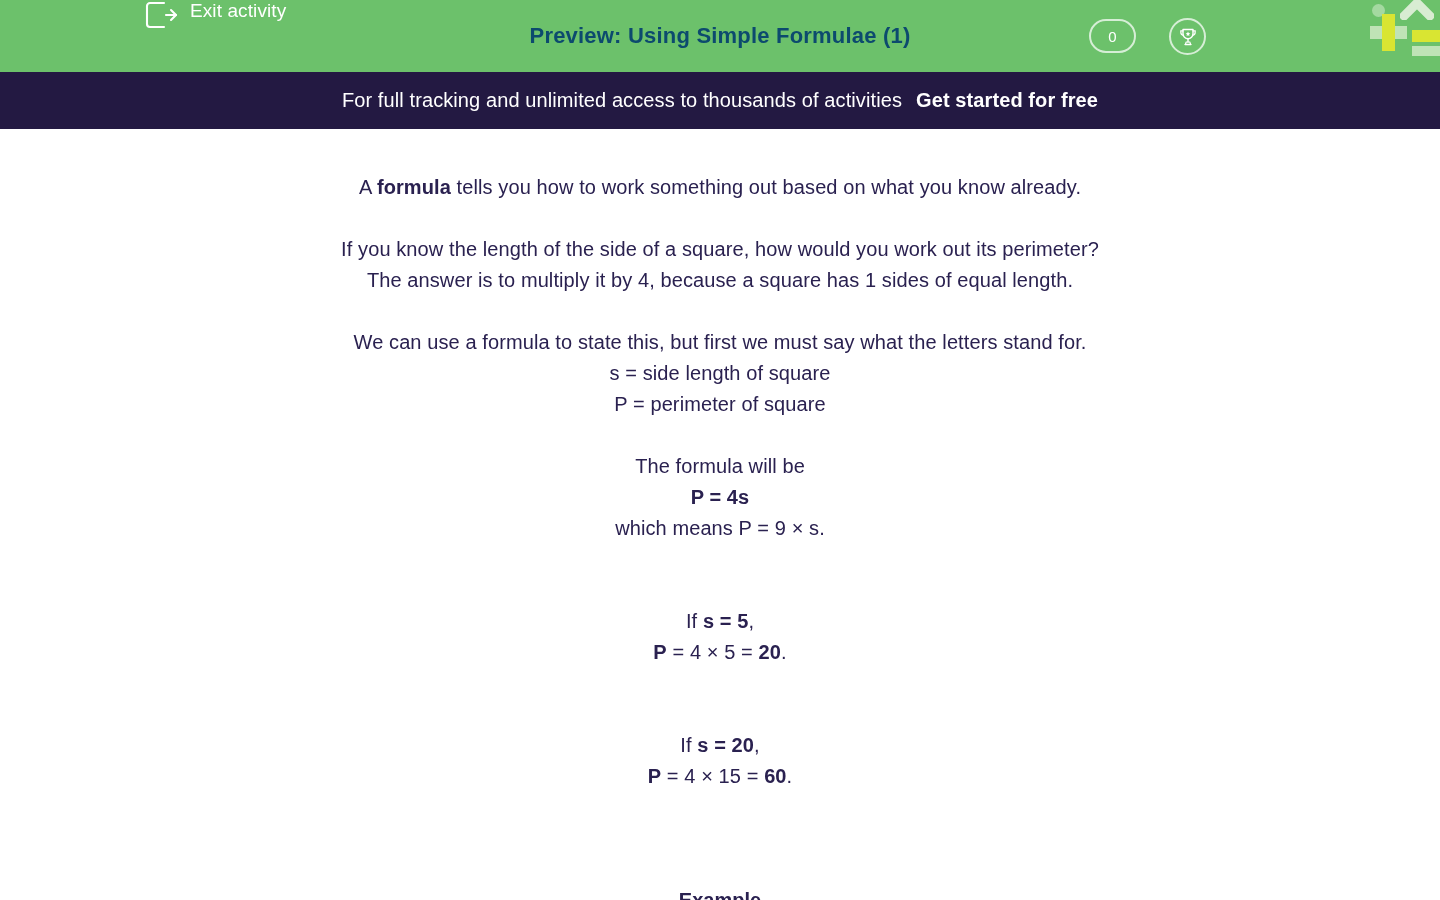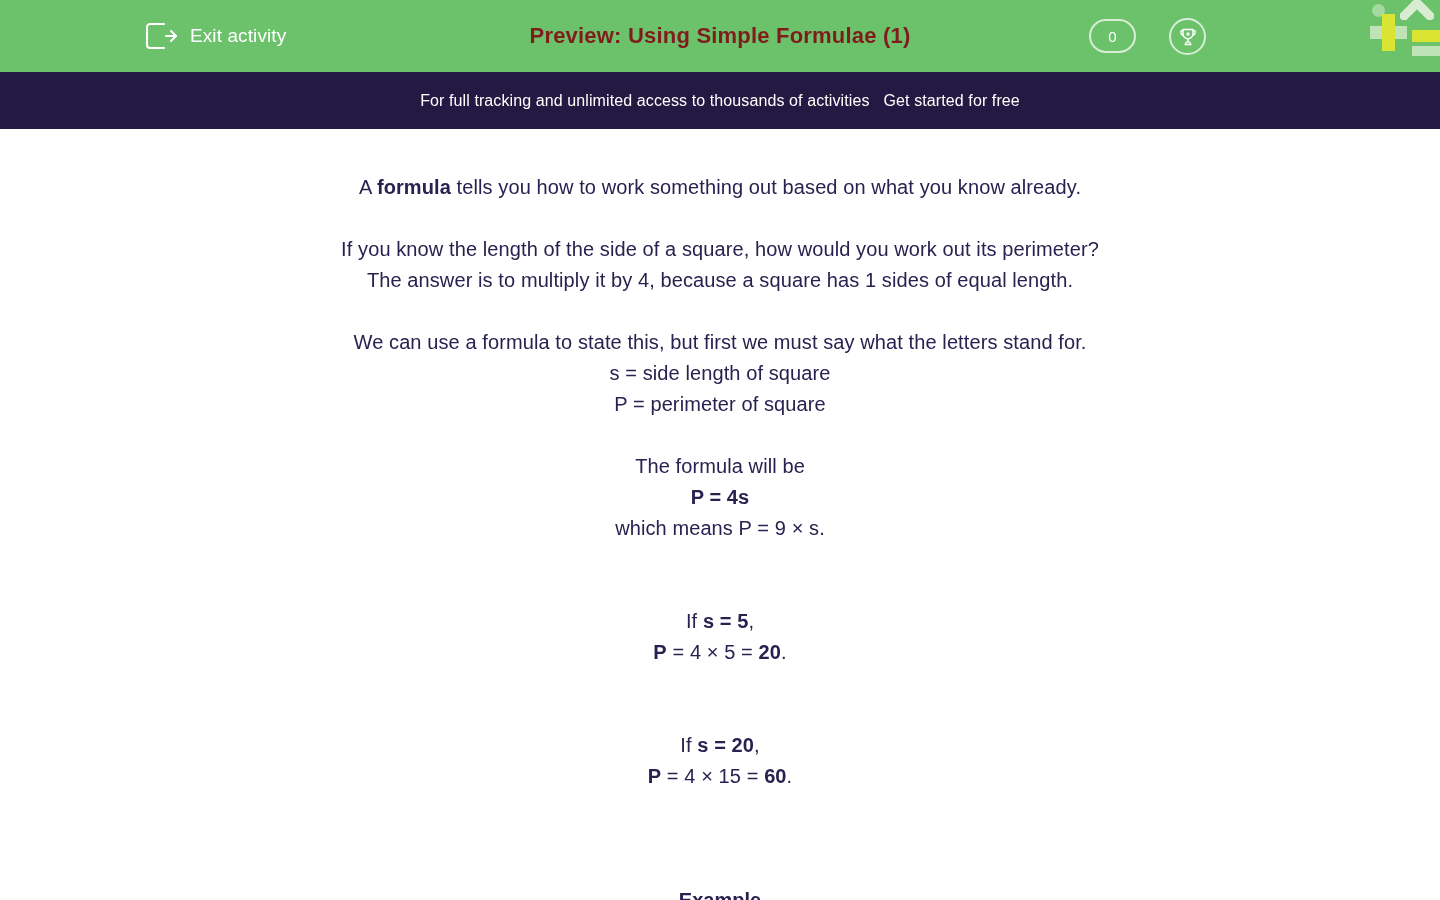--- a/index.html
+++ b/index.html
@@ -26,21 +26,20 @@
     align-items: center;
     overflow: hidden;
   }
 
   .exit-activity {
     position: absolute;
     left: 144px;
     top: 0;
     height: 72px;
     display: flex;
-    align-items: center;
     gap: 12px;
     cursor: pointer;
     background: none;
     border: none;
     padding: 0;
   }
   .exit-icon { width: 34px; height: 30px; display: block; flex: none; }
   .exit-label {
     font-size: 19px;
     color: #ffffff;
@@ -51,21 +50,21 @@
   .topbar-title {
     position: absolute;
     left: 0; right: 0;
     top: 0;
     height: 72px;
     display: flex;
     align-items: center;
     justify-content: center;
     font-size: 22px;
     font-weight: bold;
-    color: #7f1d1d;
+    color: #0c4a6e;
     letter-spacing: 0.2px;
     pointer-events: none;
   }
 
   .score-pill {
     position: absolute;
     left: 1089px;
     top: 19px;
     width: 47px;
     height: 34px;
@@ -115,25 +114,25 @@
   .bm-bar2  { left: 52px; top: 46px; width: 28px; height: 10px; background: #bfe3b6; }
 
   
   .promo {
     height: 57px;
     background: #231942;
     display: flex;
     align-items: center;
     justify-content: center;
     color: #ffffff;
-    font-size: 16px;
+    font-size: 20px;
     letter-spacing: 0.1px;
   }
   .promo-cta {
-    font-weight: normal;
+    font-weight: bold;
     margin-left: 14px;
     cursor: pointer;
     color: #ffffff;
     text-decoration: none;
   }
 
   
   .content {
     width: 1440px;
     height: 771px;

